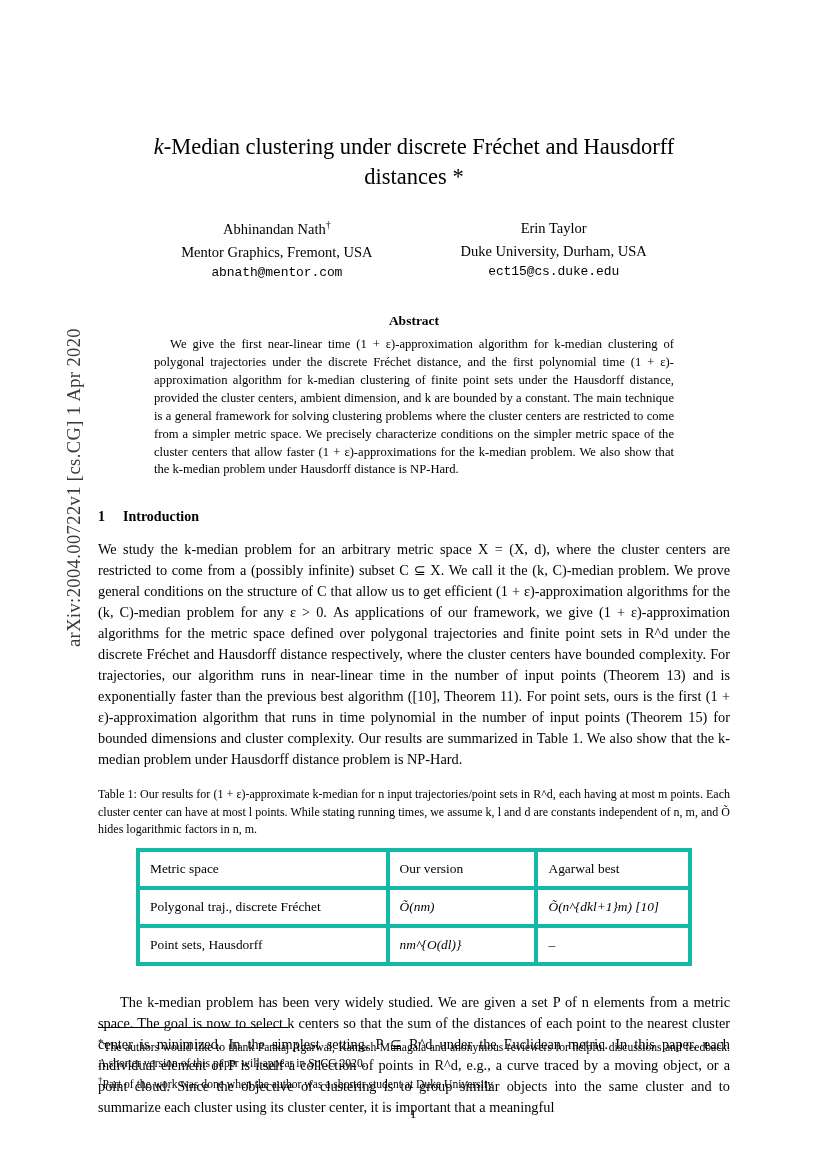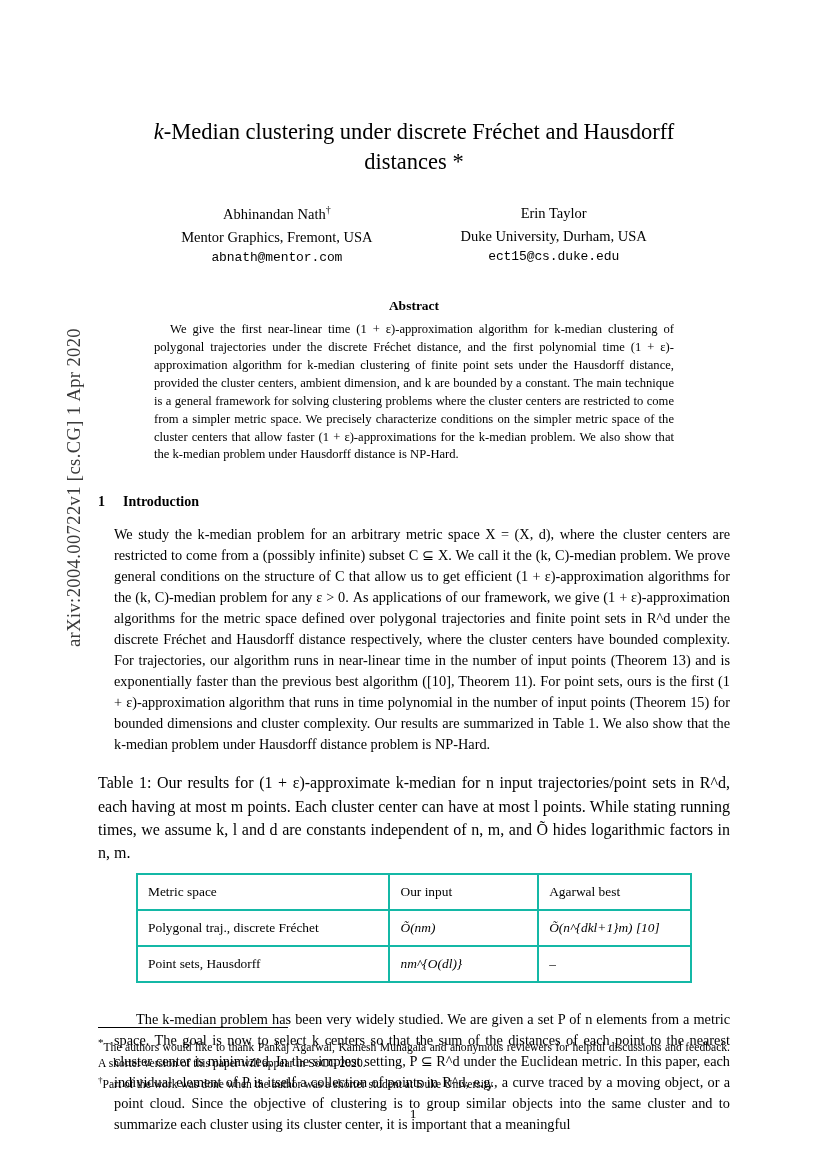--- a/index.html
+++ b/index.html
@@ -33,21 +33,21 @@
     font-size: 18.5px;
     letter-spacing: 0.4px;
     color: #3a3a3a;
     white-space: nowrap;
   }
 
   
   .content {
     position: absolute;
     left: 98px;
-    top: 117px;
+    top: 132px;
     width: 632px;
   }
 
   .title {
     text-align: center;
     font-size: 22.5px;
     line-height: 1.32;
     margin: 0 0 26px 0;
     font-weight: normal;
   }
@@ -92,39 +92,39 @@
     font-size: 14px;
     font-weight: bold;
     margin: 30px 0 14px 0;
   }
   h2.section .num { margin-right: 18px; }
 
   p.body {
     font-size: 14.3px;
     line-height: 1.47;
     text-align: justify;
-    margin: 0 0 13px 16px;
+    margin: 0 0 13px 0;
   }
   p.indent { text-indent: 22px; }
 
   .caption {
-    font-size: 16px;
+    font-size: 12px;
     line-height: 1.45;
     text-align: justify;
     margin: 16px 0 9px 0;
   }
 
   table.results {
     border-collapse: collapse;
     margin: 0 auto;
     width: 556px;
     font-size: 13.4px;
   }
   table.results td {
-    border: 2px solid #14b8a6;
+    border: 4px solid #14b8a6;
     padding: 9px 10px;
     vertical-align: middle;
   }
   table.results td.c1 { width: 272px; }
   table.results td.c2 { width: 142px; }
   table.results td.c3 { width: 142px; }
   .it { font-style: italic; }
 
   
   .footnotes {
@@ -194,21 +194,21 @@
     </h2>
 
     <p class="body">We study the k-median problem for an arbitrary metric space X = (X, d), where the cluster centers are restricted to come from a (possibly infinite) subset C ⊆ X. We call it the (k, C)-median problem. We prove general conditions on the structure of C that allow us to get efficient (1 + ε)-approximation algorithms for the (k, C)-median problem for any ε &gt; 0. As applications of our framework, we give (1 + ε)-approximation algorithms for the metric space defined over polygonal trajectories and finite point sets in R^d under the discrete Fréchet and Hausdorff distance respectively, where the cluster centers have bounded complexity. For trajectories, our algorithm runs in near-linear time in the number of input points (Theorem 13) and is exponentially faster than the previous best algorithm ([10], Theorem 11). For point sets, ours is the first (1 + ε)-approximation algorithm that runs in time polynomial in the number of input points (Theorem 15) for bounded dimensions and cluster complexity. Our results are summarized in Table 1. We also show that the k-median problem under Hausdorff distance problem is NP-Hard.</p>
 
     <div class="caption">Table 1: Our results for (1 + ε)-approximate k-median for n input trajectories/point sets in R^d, each having at most m points. Each cluster center can have at most l points. While stating running times, we assume k, l and d are constants independent of n, m, and Õ hides logarithmic factors in n, m.</div>
 
     <table class="results">
       <tbody>
         <tr>
           <td class="c1">Metric space</td>
-          <td class="c2">Our input</td>
+          <td class="c2">Our version</td>
           <td class="c3">Agarwal best</td>
         </tr>
         <tr>
           <td class="c1">Polygonal traj., discrete Fréchet</td>
           <td class="c2 it">Õ(nm)</td>
           <td class="c3 it">Õ(n^{dkl+1}m) [10]</td>
         </tr>
         <tr>
           <td class="c1">Point sets, Hausdorff</td>
           <td class="c2 it">nm^{O(dl)}</td>

